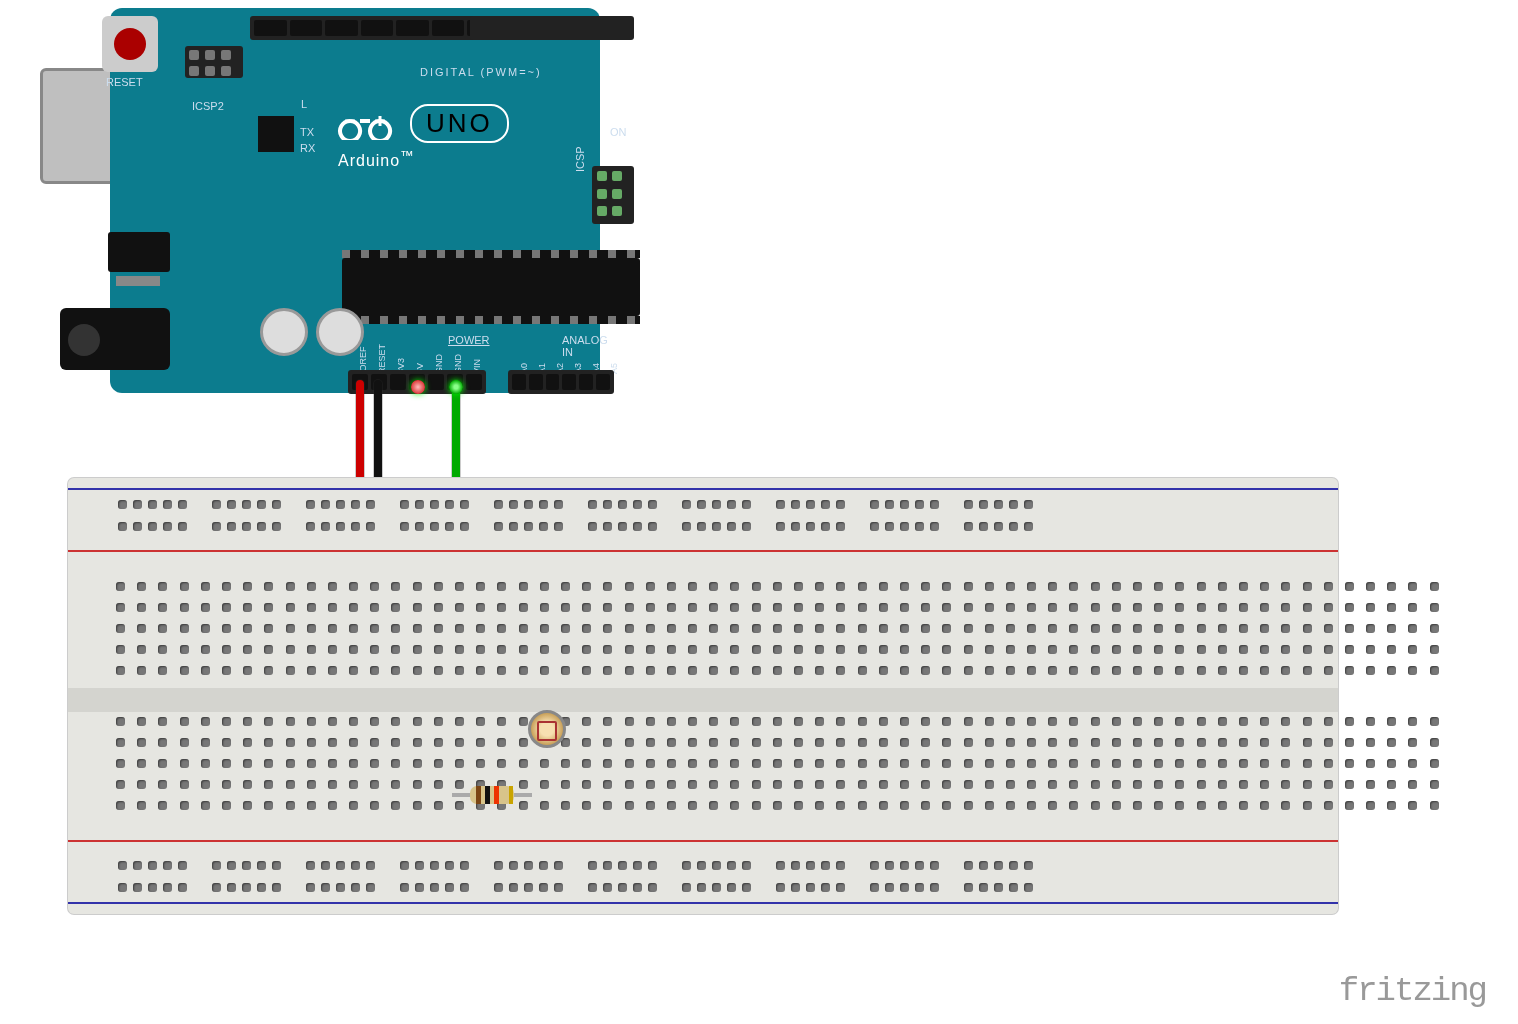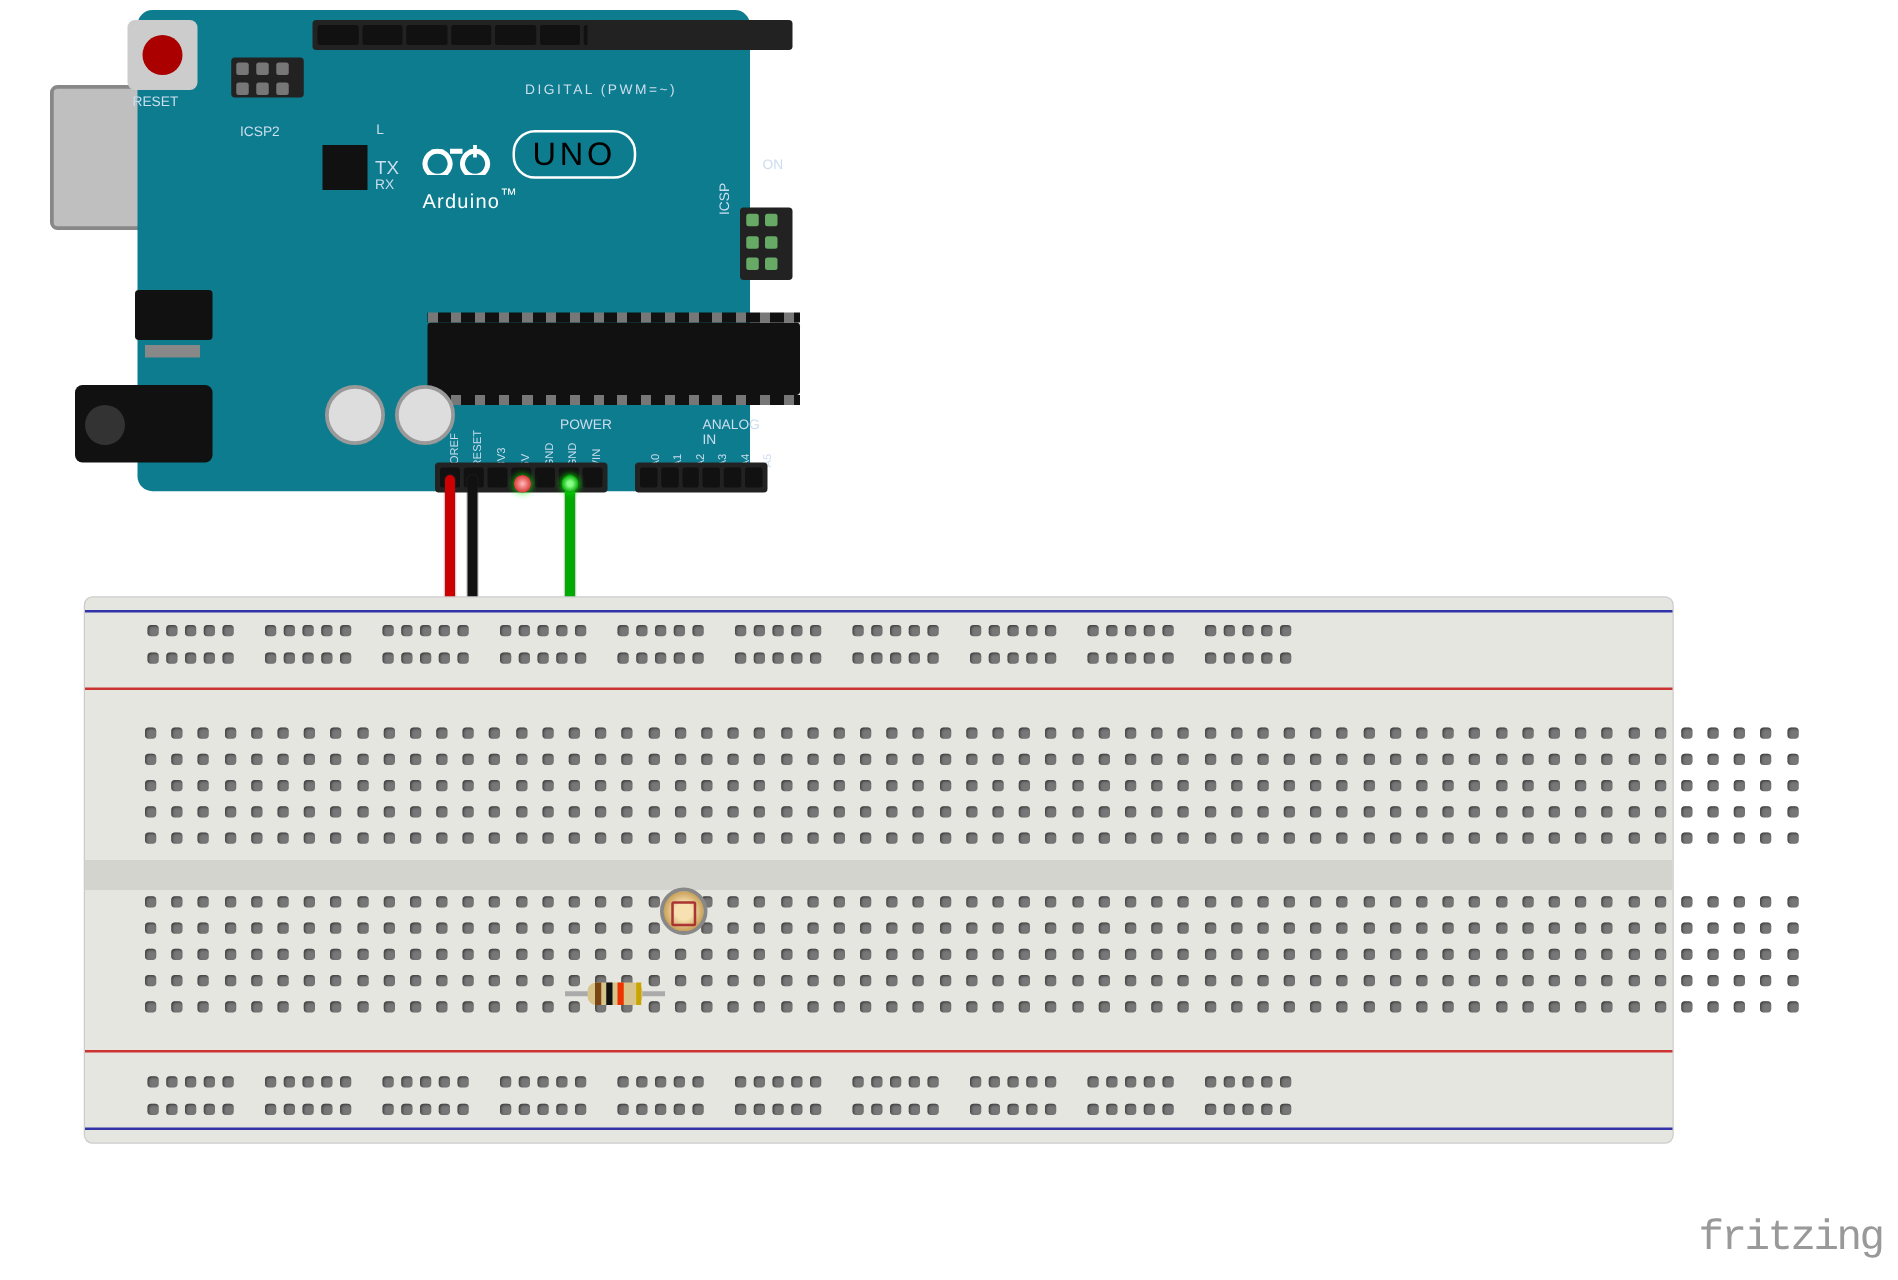--- a/index.html
+++ b/index.html
@@ -22,29 +22,29 @@
 .icsp-lbl { position:absolute; left:464px; top:164px; font-size:11px; color:#cde; transform:rotate(-90deg); transform-origin:left top; }
 
 .header-top { position:absolute; left:140px; top:8px; width:360px; height:24px; background:#222; border-radius:3px; display:flex; gap:3px; padding:4px; box-sizing:border-box; }
 .header-top span { flex:1; background:#111; border-radius:2px; }
 .header-top2 { position:absolute; left:360px; top:8px; width:164px; height:24px; background:#222; border-radius:3px; display:flex; gap:3px; padding:4px; box-sizing:border-box; }
 
 .header-pow { position:absolute; left:238px; top:362px; width:138px; height:24px; background:#222; border-radius:3px; display:flex; gap:3px; padding:4px; box-sizing:border-box; }
 .header-pow span { flex:1; background:#111; border-radius:2px; }
 .header-analog { position:absolute; left:398px; top:362px; width:106px; height:24px; background:#222; border-radius:3px; display:flex; gap:3px; padding:4px; box-sizing:border-box; }
 .header-analog span { flex:1; background:#111; border-radius:2px; }
-.pow-lbl { position:absolute; left:338px; top:326px; font-size:11px; color:#cde; }
+.pow-lbl { position:absolute; left:338px; top:326px; font-size:11px; color:#cde;text-decoration:underline; }
 .analog-lbl { position:absolute; left:452px; top:326px; font-size:11px; color:#cde; }
 .pin-labels-pow { position:absolute; left:246px; top:354px; font-size:9px; color:#cde; display:flex; gap:5px; }
 .pin-labels-pow span { transform:rotate(-90deg); display:inline-block; width:14px; }
 .pin-labels-analog { position:absolute; left:407px; top:354px; font-size:9px; color:#cde; display:flex; gap:4px; }
 .pin-labels-analog span { transform:rotate(-90deg); display:inline-block; width:14px; }
 .digital-lbl { position:absolute; left:310px; top:58px; font-size:11px; color:#cde; letter-spacing:2px; }
 .led-l { position:absolute; left:191px; top:90px; font-size:11px; color:#cde; }
-.led-tx { position:absolute; left:190px; top:118px; font-size:15px; color:#cde; }
+.led-tx { position:absolute; left:190px; top:118px; font-size:11px; color:#cde; }
 .led-rx { position:absolute; left:190px; top:134px; font-size:11px; color:#cde; }
 .led-on { position:absolute; left:500px; top:118px; font-size:11px; color:#cde; }
 .chip { position:absolute; left:148px; top:108px; width:36px; height:36px; background:#111; }
 .barrel-caps { position:absolute; left:150px; top:300px; display:flex; gap:8px; }
 .barrel-caps span { width:42px; height:42px; background:#ddd; border-radius:50%; border:3px solid #999; }
 .vreg { position:absolute; left:68px; top:224px; width:62px; height:40px; background:#111; border-radius:3px; }
 .vreg::after { content:''; position:absolute; left:8px; top:44px; width:44px; height:10px; background:#888; }
 .atmega { position:absolute; left:232px; top:250px; width:298px; height:58px; background:#111; border-radius:3px; }
 .atmega::before, .atmega::after { content:''; position:absolute; width:298px; height:8px; background:repeating-linear-gradient(90deg,#777 0,#777 8px,#111 8px,#111 19px); }
 .atmega::before { top:-8px; } .atmega::after { bottom:-8px; }
@@ -78,21 +78,21 @@
 .ldr { position:absolute; left:528px; top:710px; width:32px; height:32px; background:radial-gradient(circle,#f7e0b1 30%,#c9a15a 70%); border:3px solid #888; border-radius:50%; }
 .ldr::after { content:''; position:absolute; left:6px; top:8px; width:16px; height:16px; border:2px solid #a33; border-radius:2px; }
 .resistor { position:absolute; left:462px; top:786px; width:60px; height:18px; }
 .resistor-body { width:44px; height:18px; background:#d8c48a; border-radius:7px; position:absolute; left:8px; display:flex; gap:4px; padding-left:6px; box-sizing:border-box; align-items:stretch; }
 .resistor-body span { width:5px; }
 .band1 { background:#7b4513; } .band2 { background:#111; } .band3 { background:#e30; } .band4 { background:#c9a400; width:4px !important; margin-left:6px; }
 .resistor-lead { position:absolute; height:4px; background:#aaa; top:7px; }
 .endpoint { position:absolute; width:14px; height:14px; border-radius:50%; }
 .ep-green { background:radial-gradient(circle,#8f8 20%,#0a0 70%); box-shadow:0 0 6px #0f0; }
 
-.watermark { position:absolute; right:12px; bottom:14px; font-size:34px; color:#999; font-family:'Courier New',monospace; letter-spacing:-2px;text-align:right; }
+.watermark { position:absolute; right:32px; bottom:14px; font-size:34px; color:#999; font-family:'Courier New',monospace; letter-spacing:-2px;text-align:right; }
 </style>
 </head>
 <body>
 
 <div class="container">
 
   <div class="arduino">
     <div class="usb"></div>
     <div class="board">
       <div class="header-top">

